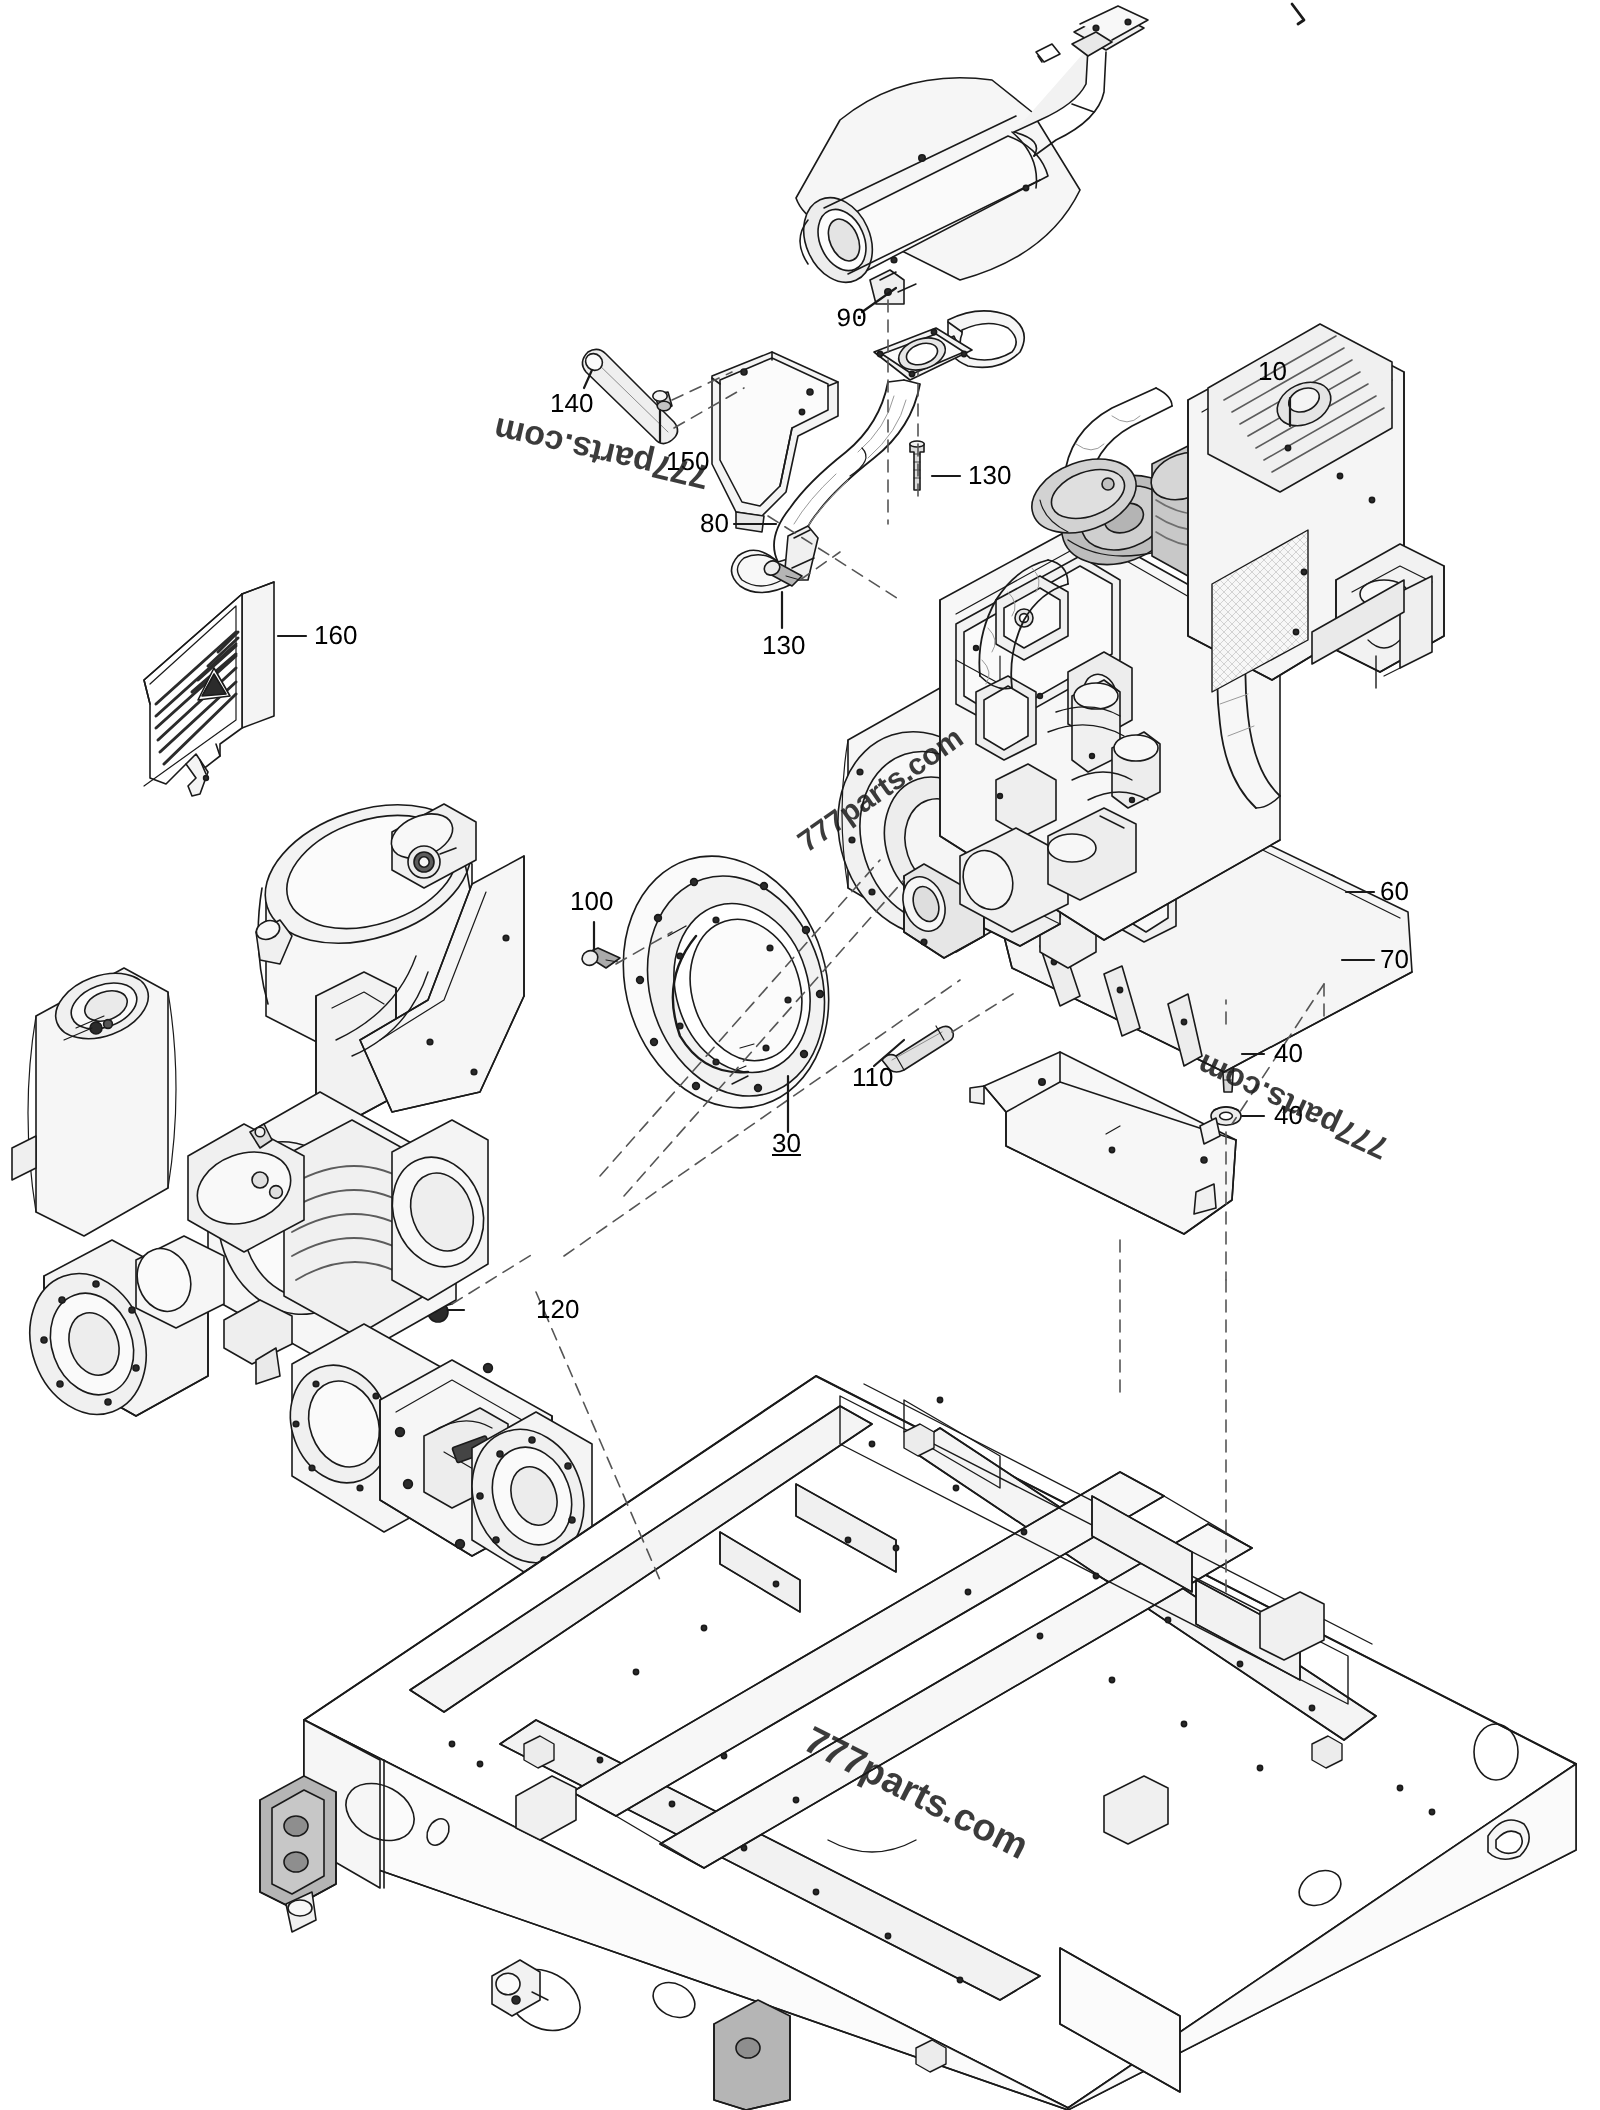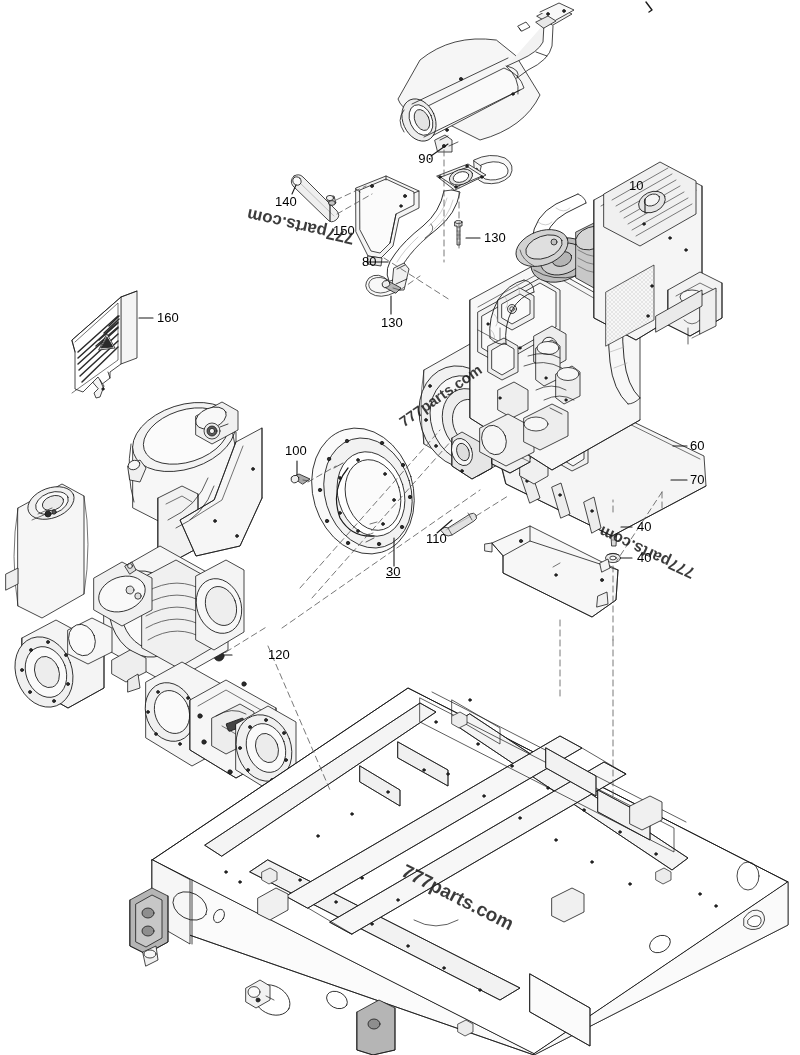--- a/index.html
+++ b/index.html
@@ -843,21 +843,21 @@
       <path d="M153 318 L139 318"></path>
     </g>
   </svg>
 
   <div class="callout" style="left:629px; top:179px;">10</div>
   <div class="callout" style="left:386px; top:565px;text-decoration:underline;">30</div>
   <div class="callout" style="left:637px; top:520px;">40</div>
   <div class="callout" style="left:637px; top:551px;">40</div>
   <div class="callout" style="left:690px; top:439px;">60</div>
   <div class="callout" style="left:690px; top:473px;">70</div>
-  <div class="callout" style="left:350px; top:255px;margin-left:12px;">80</div>
+  <div class="callout" style="left:350px; top:255px;">80</div>
   <div class="callout" style="left:418px; top:153px;font-family:Liberation Mono, monospace;">90</div>
   <div class="callout" style="left:285px; top:444px;">100</div>
   <div class="callout" style="left:426px; top:532px;">110</div>
   <div class="callout" style="left:236px; top:648px;margin-left:32px;">120</div>
   <div class="callout" style="left:484px; top:231px;">130</div>
   <div class="callout" style="left:381px; top:316px;">130</div>
   <div class="callout" style="left:275px; top:195px;">140</div>
   <div class="callout" style="left:318px; top:224px;padding-left:15px;">150</div>
   <div class="callout" style="left:157px; top:311px;">160</div>
 

